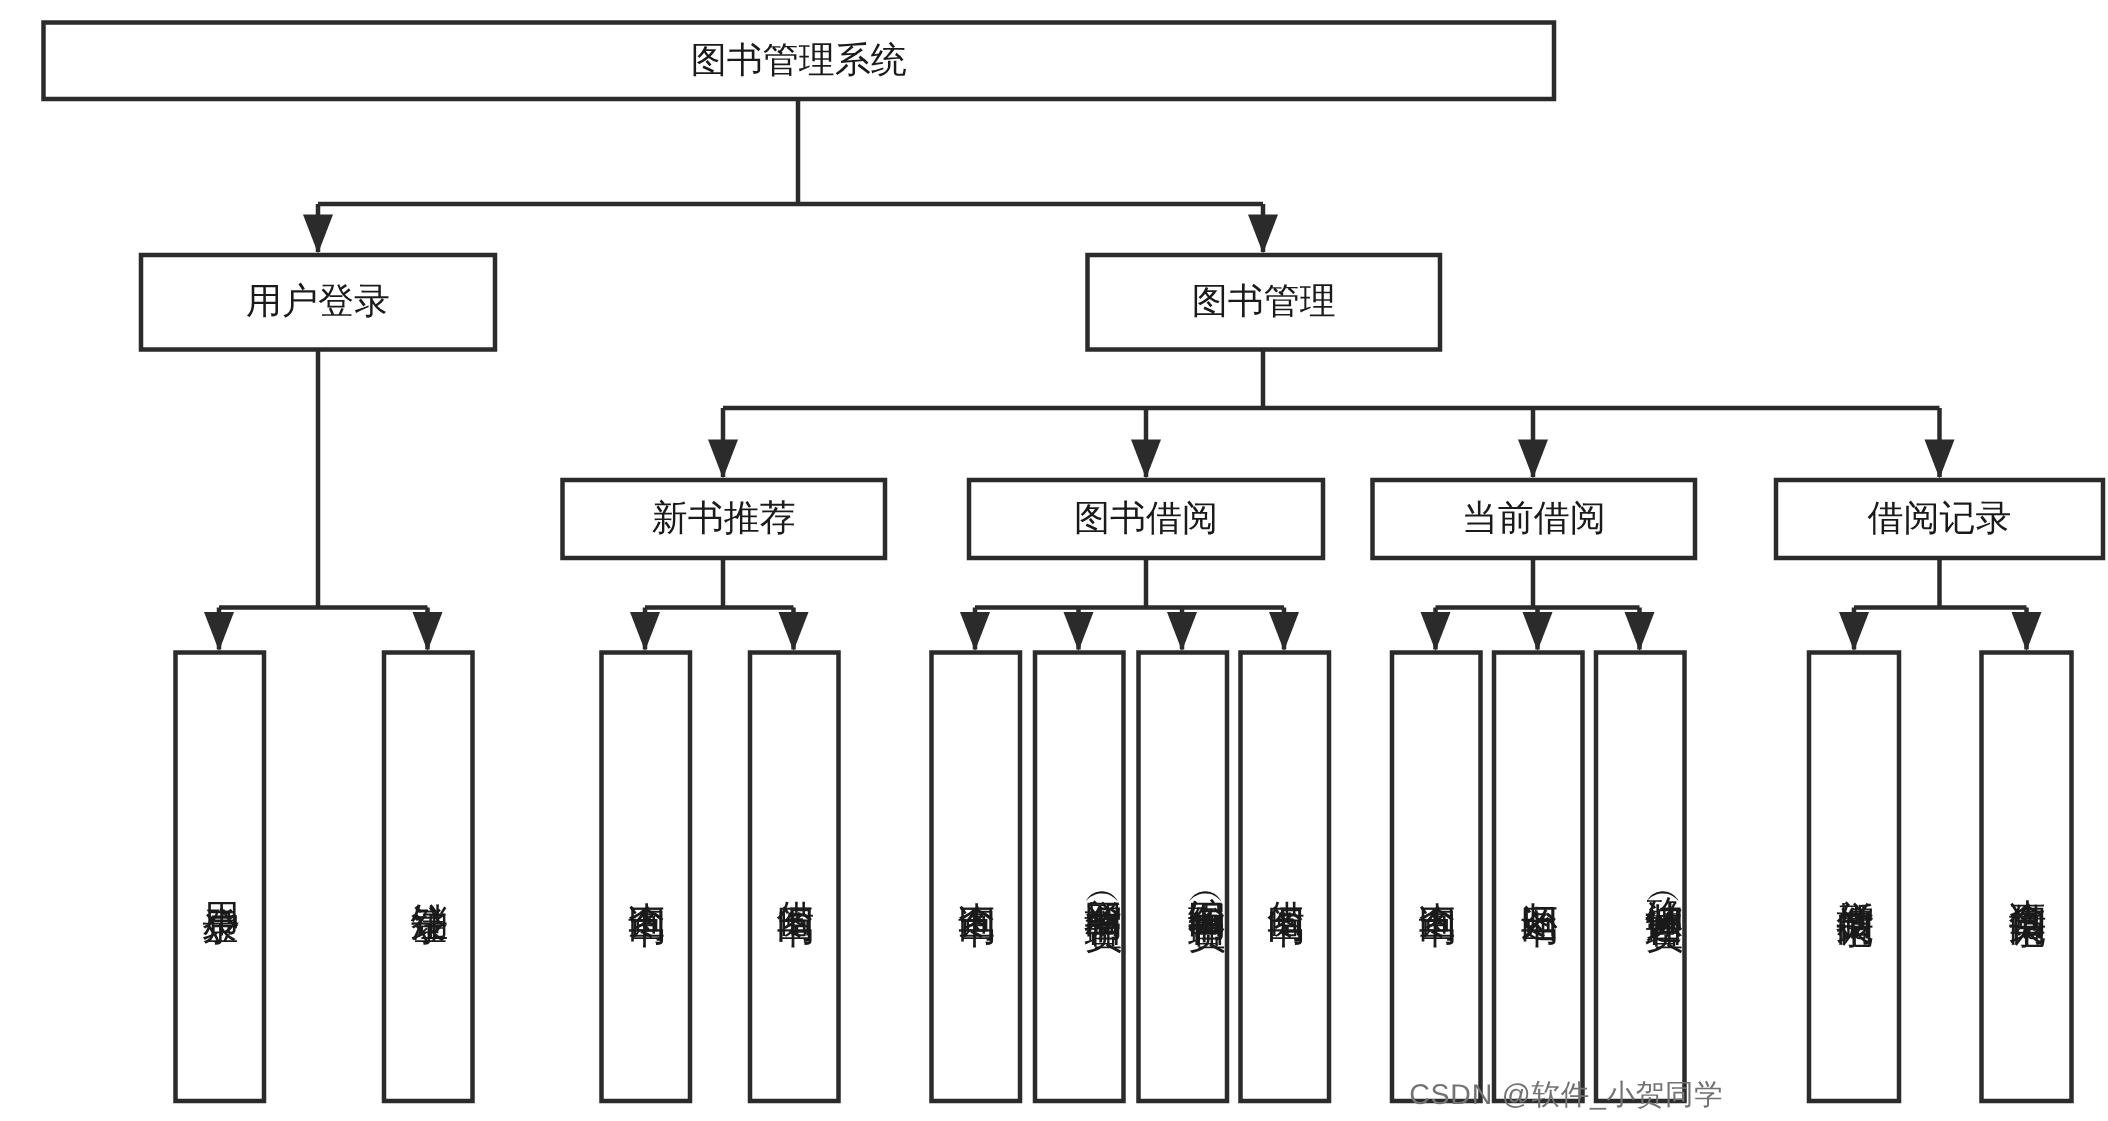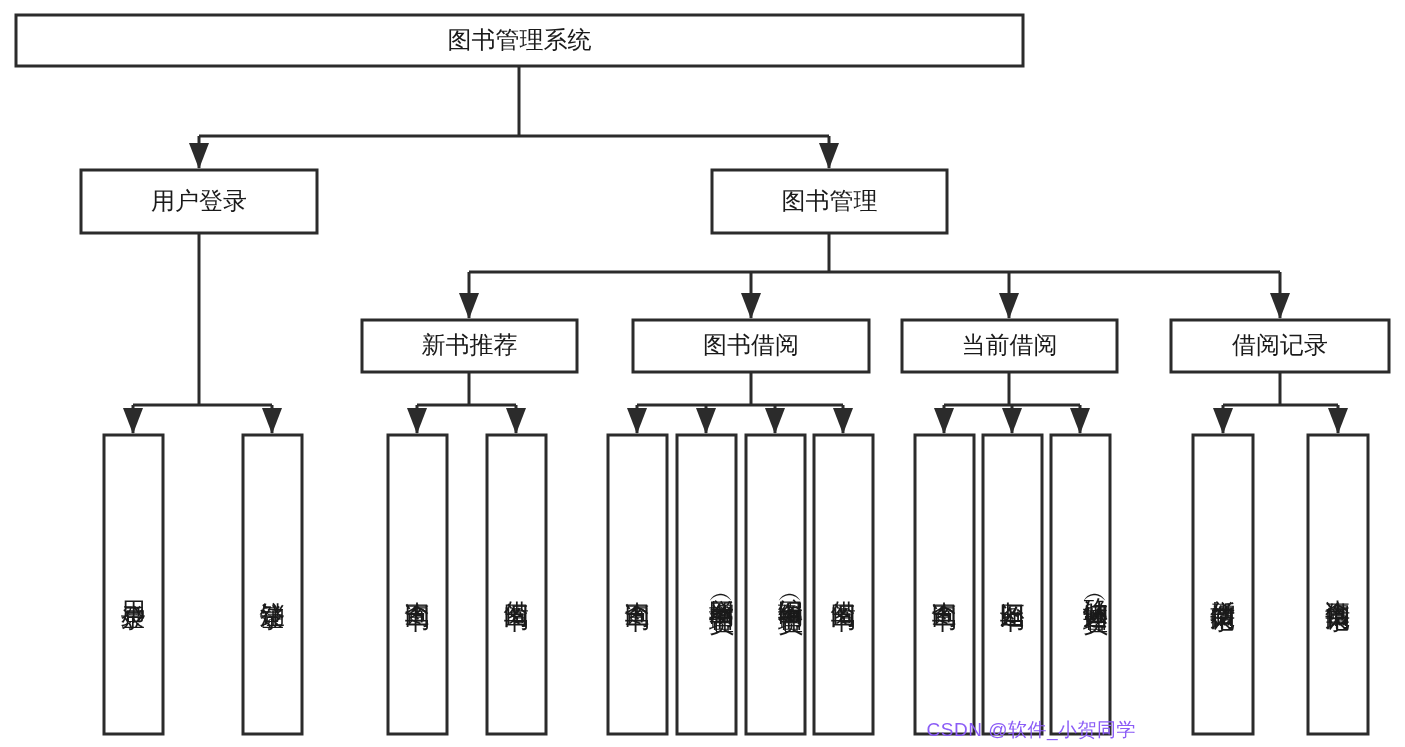--- a/index.html
+++ b/index.html
@@ -13,20 +13,21 @@
     font-family: "Liberation Sans", "DejaVu Sans", sans-serif;
     position: relative;
     overflow: hidden;
   }
   #diagram-root {
     position: absolute;
     left: 0;
     top: 0;
     width: 1144px;
     height: 747px;
+    padding-left: 13px;
   }
   svg#flow {
     display: block;
     width: 1405px;
     height: 747px;
   }
   .node-rect {
     fill: #ffffff;
     stroke: #2b2b2b;
     stroke-width: 3;
@@ -72,21 +73,21 @@
     padding-top: 4px;
     box-sizing: border-box;
     white-space: nowrap;
   }
   .watermark {
     position: absolute;
     right: 8px;
     bottom: 4px;
     font-family: "Liberation Sans", "DejaVu Sans", sans-serif;
     font-size: 19px;
-    color: #8b5cf6;
+    color: #737373;
     letter-spacing: 0.5px;
     user-select: none;
     pointer-events: none;
   }
 </style>
 </head>
 <body>
 
 <div id="diagram-root">
   <svg id="flow" viewBox="0 0 1405 747" xmlns="http://www.w3.org/2000/svg">

